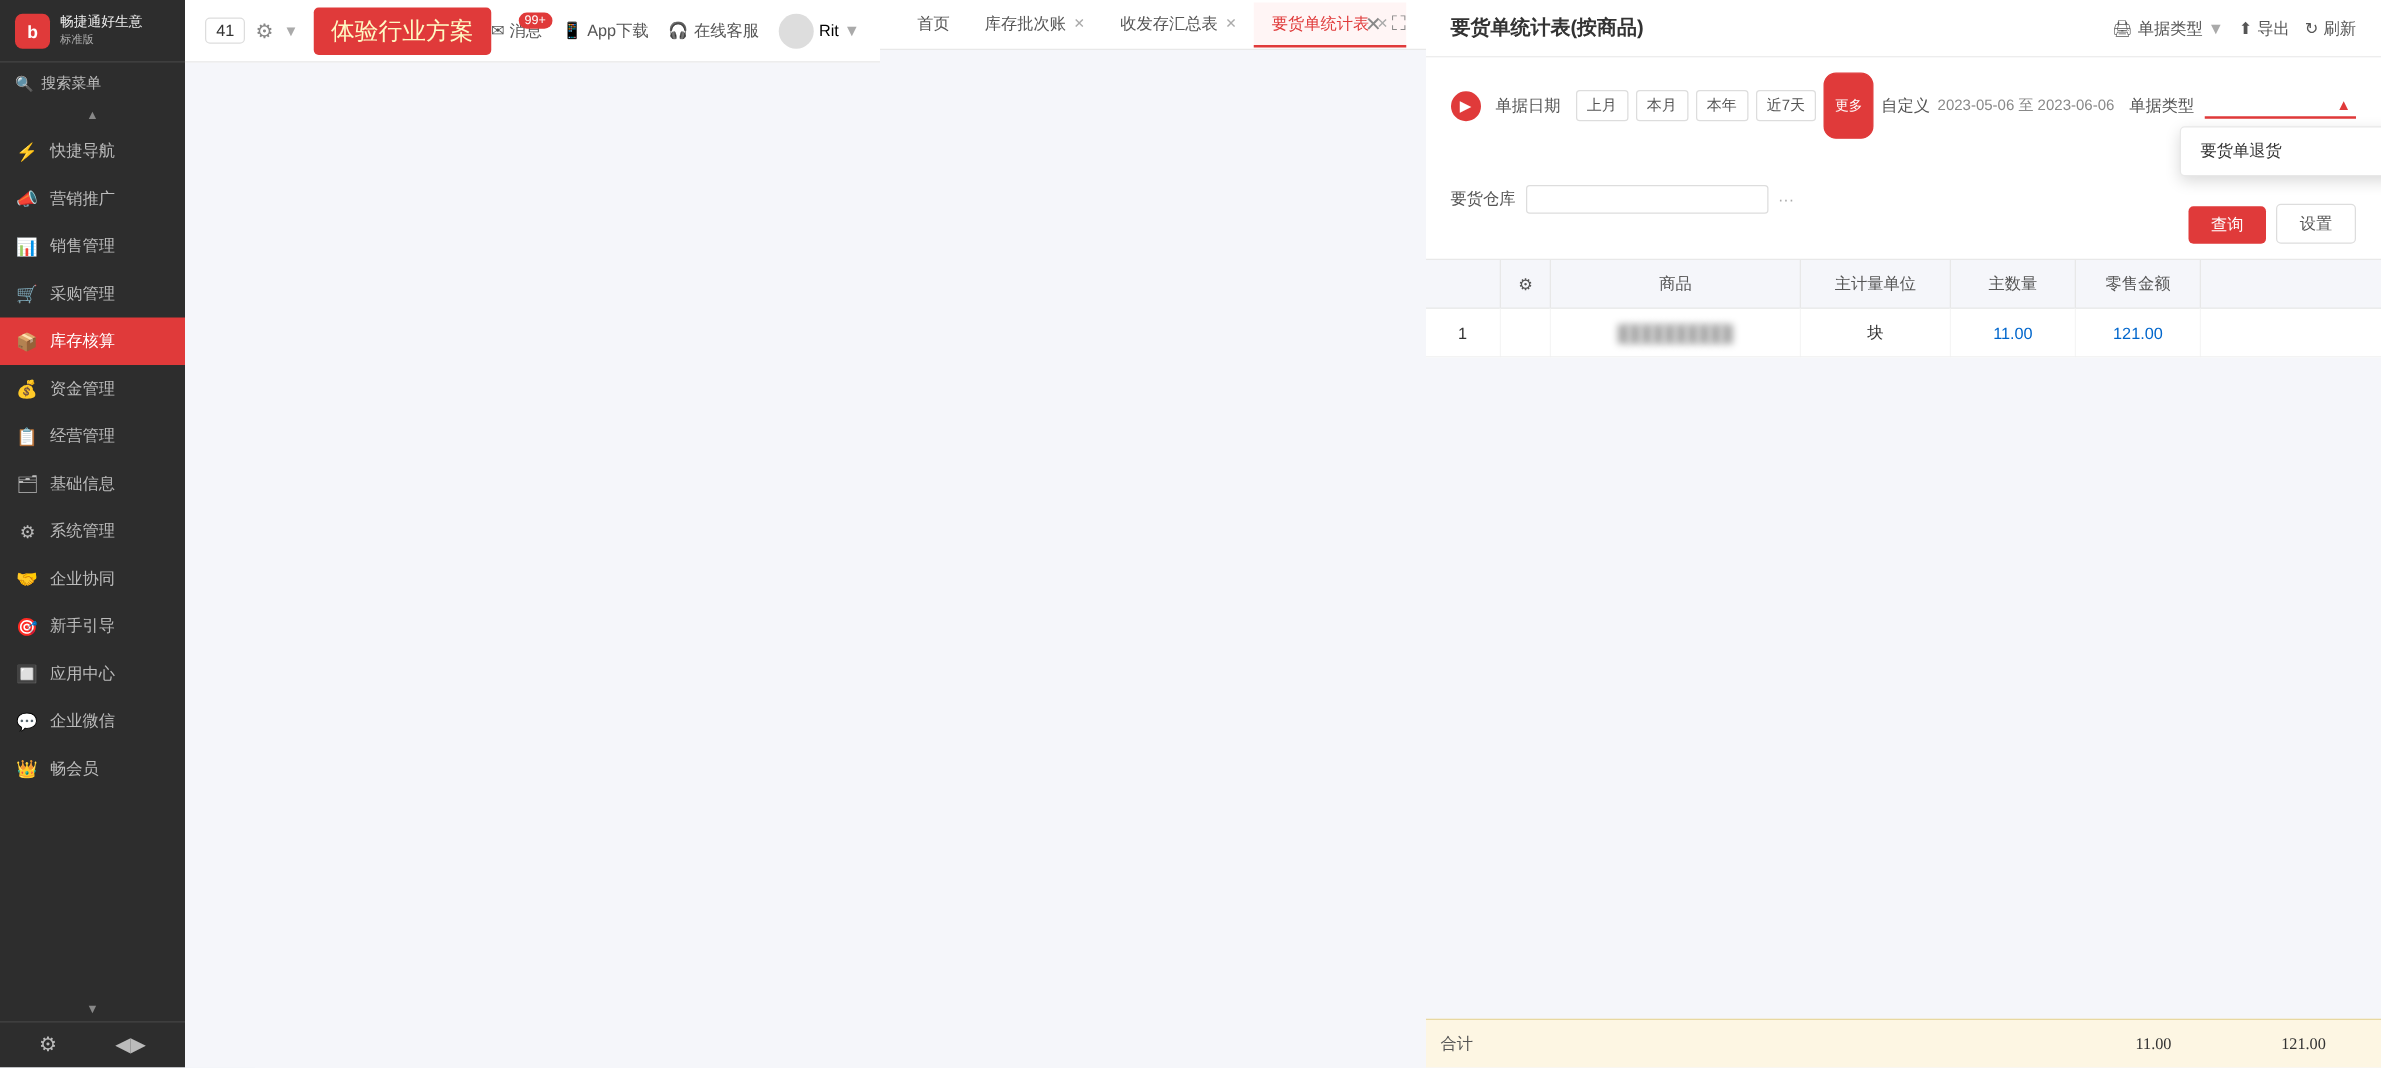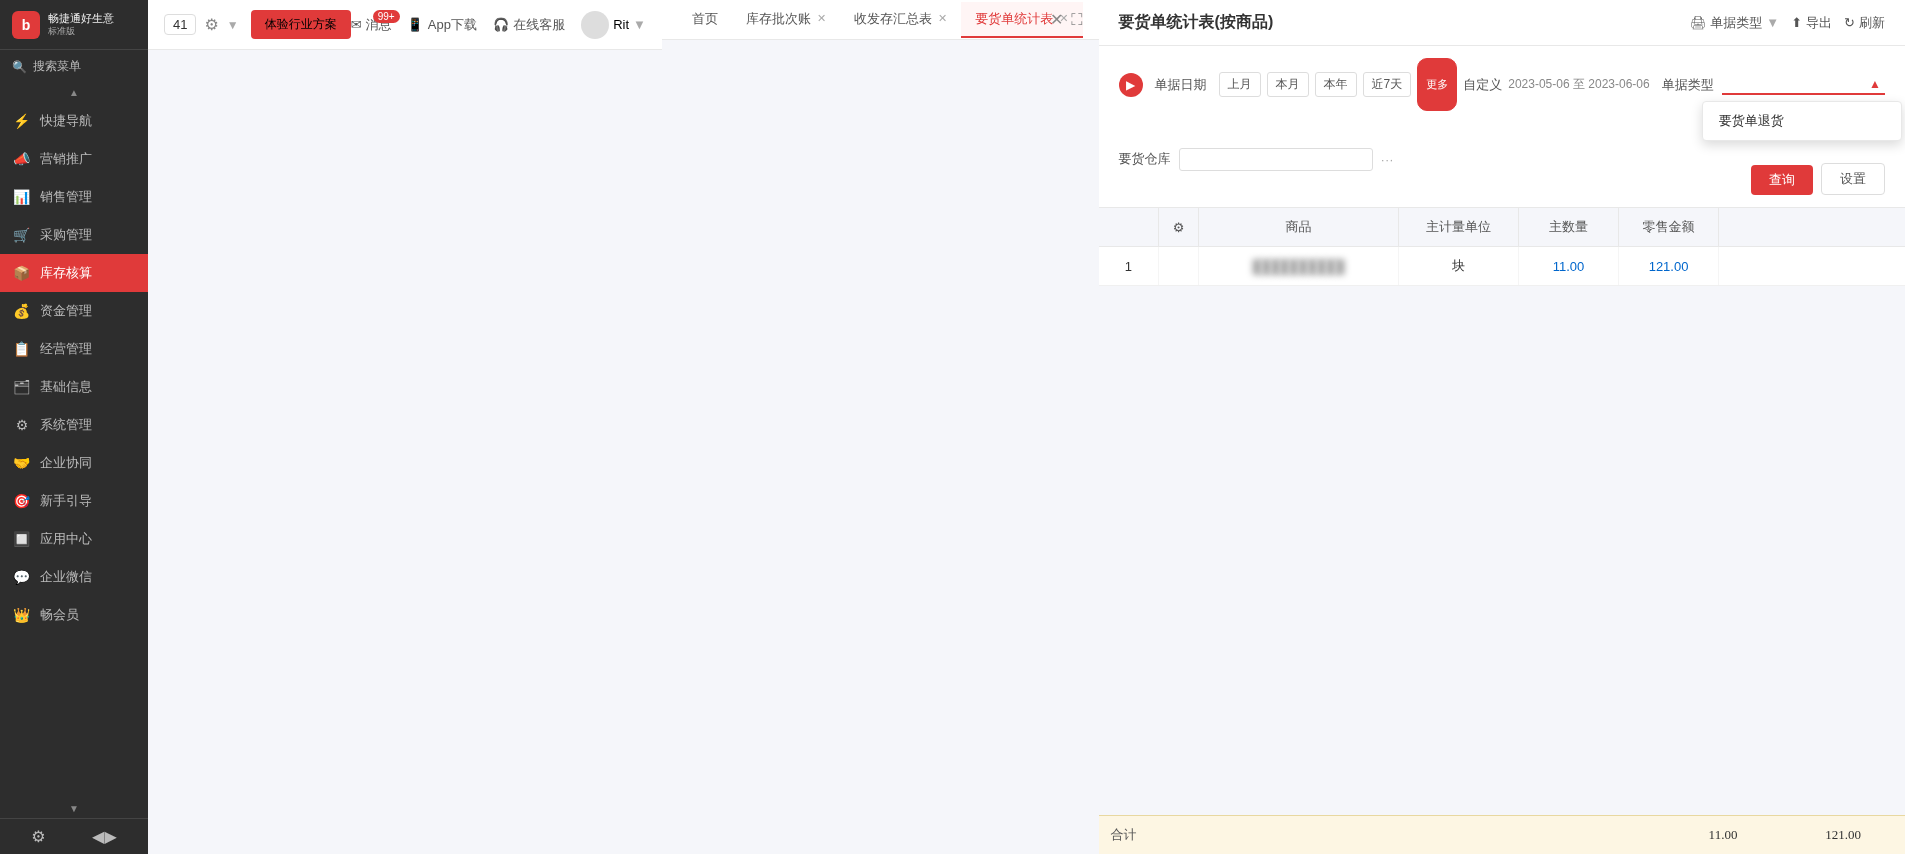--- a/index.html
+++ b/index.html
@@ -96,26 +96,26 @@
       background: #fff;
       border: 1px solid #ddd;
       border-radius: 4px;
       padding: 2px 8px;
       font-size: 13px;
       color: #333;
     }
     .header-gear { color: #888; cursor: pointer; font-size: 16px; }
     .header-industry-btn {
       background: #e03a3a;
-      color: #000000;
+      color: #fef9c3;
       border: none;
       border-radius: 4px;
       padding: 6px 14px;
       cursor: pointer;
-      font-size: 12px;
+      font-size: 19px;
       text-align: right;
     }
 
     .header-right { display: flex; align-items: center; gap: 16px; }
     .header-msg {
       display: flex; align-items: center; gap: 4px;
       color: #555; cursor: pointer; font-size: 13px; position: relative;
     }
     .badge {
       background: #e03a3a;

